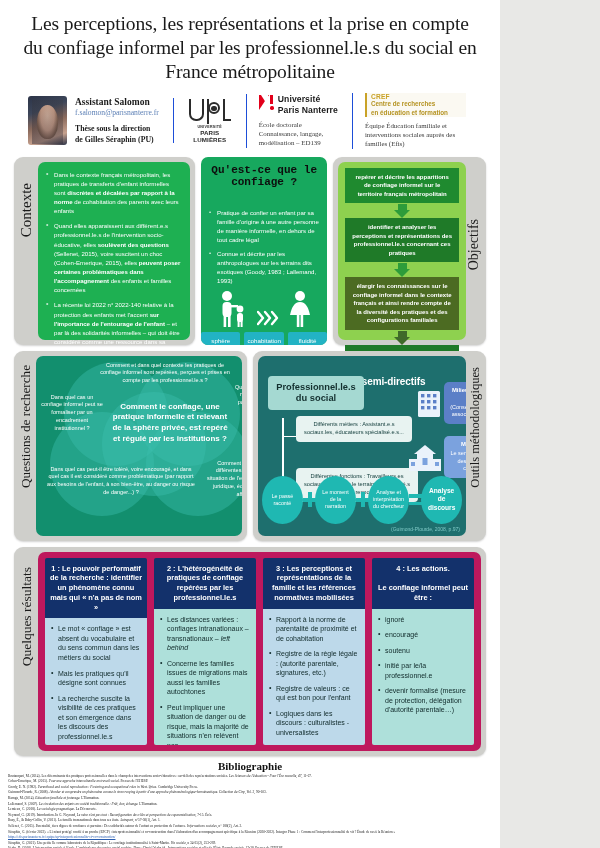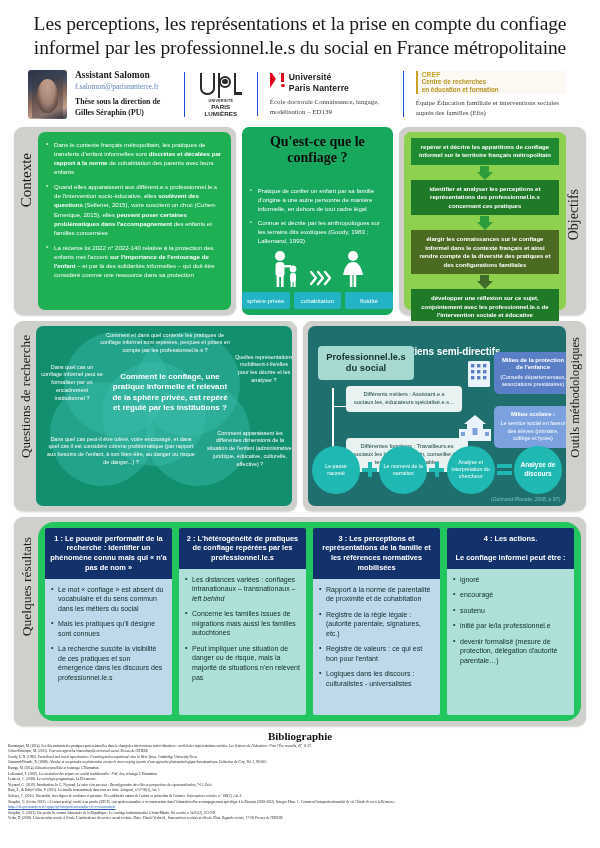--- a/index.html
+++ b/index.html
@@ -4,21 +4,21 @@
 <style>
   * { box-sizing: border-box; margin: 0; padding: 0; }
   html, body {
     width: 600px; height: 848px;
     background: #e8e8e6;
     font-family: "Liberation Sans", sans-serif;
     overflow: hidden;
   }
   .poster {
     position: relative;
-    width: 600px; height: 848px;
+    width: 500px; height: 848px;
     background: #ffffff;
     padding: 0;
   }
   
   .header {
     padding: 12px 22px 4px 22px;
     background: #fff;
   }
   .title {
     font-family: "Liberation Serif", serif;
@@ -153,22 +153,22 @@
   }
   .ctx-green ul li {
     color: #fff; font-size: 6.1px; line-height: 1.5; margin-bottom: 6px;
     padding-left: 8px;
   }
   .ctx-green ul li::before { color: #bfe8cd; font-size: 7px; }
   .ctx-green b { font-weight: 700; }
   
   #confiage-panel { width: 156px; height: 188px; background:#17a85e; border-radius:7px; padding: 7px 8px 0 8px; overflow:hidden;}
   .cf-title {
-    font-family: Liberation Serif, serif;
-    font-size: 14px; font-weight: 700; color: #0d0d0d; text-align:center; margin-bottom: 20px;
+    font-family: Liberation Mono, monospace;
+    font-size: 11px; font-weight: 700; color: #0d0d0d; text-align:center; margin-bottom: 20px;
   }
   #confiage-panel ul li {
     color: #fff; font-size: 6.1px; line-height: 1.48; margin-bottom: 5px; padding-left:8px;
   }
   #confiage-panel ul li::before { color: #d6f0e1; }
   .figures { display:flex; align-items:flex-end; justify-content:center; gap: 8px; margin-top: 2px; height: 38px;}
   .chips { display:flex; gap: 4px; margin: 4px -8px 0 -8px; }
   .chip {
     flex: 1; background: #22b3c4; color:#fff; text-align:center;
     font-size: 6.2px; padding: 5px 2px; border-radius: 2px;
@@ -246,21 +246,21 @@
   .eq::before, .eq::after { content:""; position:absolute; left:0; width:15px; height:3.6px; background:#1fb8b2;}
   .eq::before { top: 0; } .eq::after { bottom: 0; }
   .cite {
     position:absolute; right: 6px; bottom: 4px; color:#7fc9c6; font-size: 5px;
   }
   
   #resultats-panel { width: 572px; height: 209px; }
   #resultats-panel .vlabel { left: 5px; top: 20px; font-size: 13.5px; }
   .res-inner {
     position:absolute; left: 24px; top: 5px; right: 5px; bottom: 5px;
-    background: #22c55e; border-radius: 16px; display:flex; gap: 7px; padding: 6px 7px;
+    background: #be185d; border-radius: 7px; display:flex; gap: 7px; padding: 6px 7px;
   }
   .res-col { flex: 1; display:flex; flex-direction:column; border-radius: 2px; overflow:hidden;}
   .res-head {
     background: #13316b; color:#fff; font-size: 7.4px; font-weight:700;
     text-align:center; padding: 6px 5px; line-height: 1.32;
   }
   .res-body { flex:1; padding: 6px 6px; }
   .res-body ul li {
     font-size: 7.0px; line-height: 1.36; margin-bottom: 6px; color:#102a2a; padding-left: 7px;
   }

